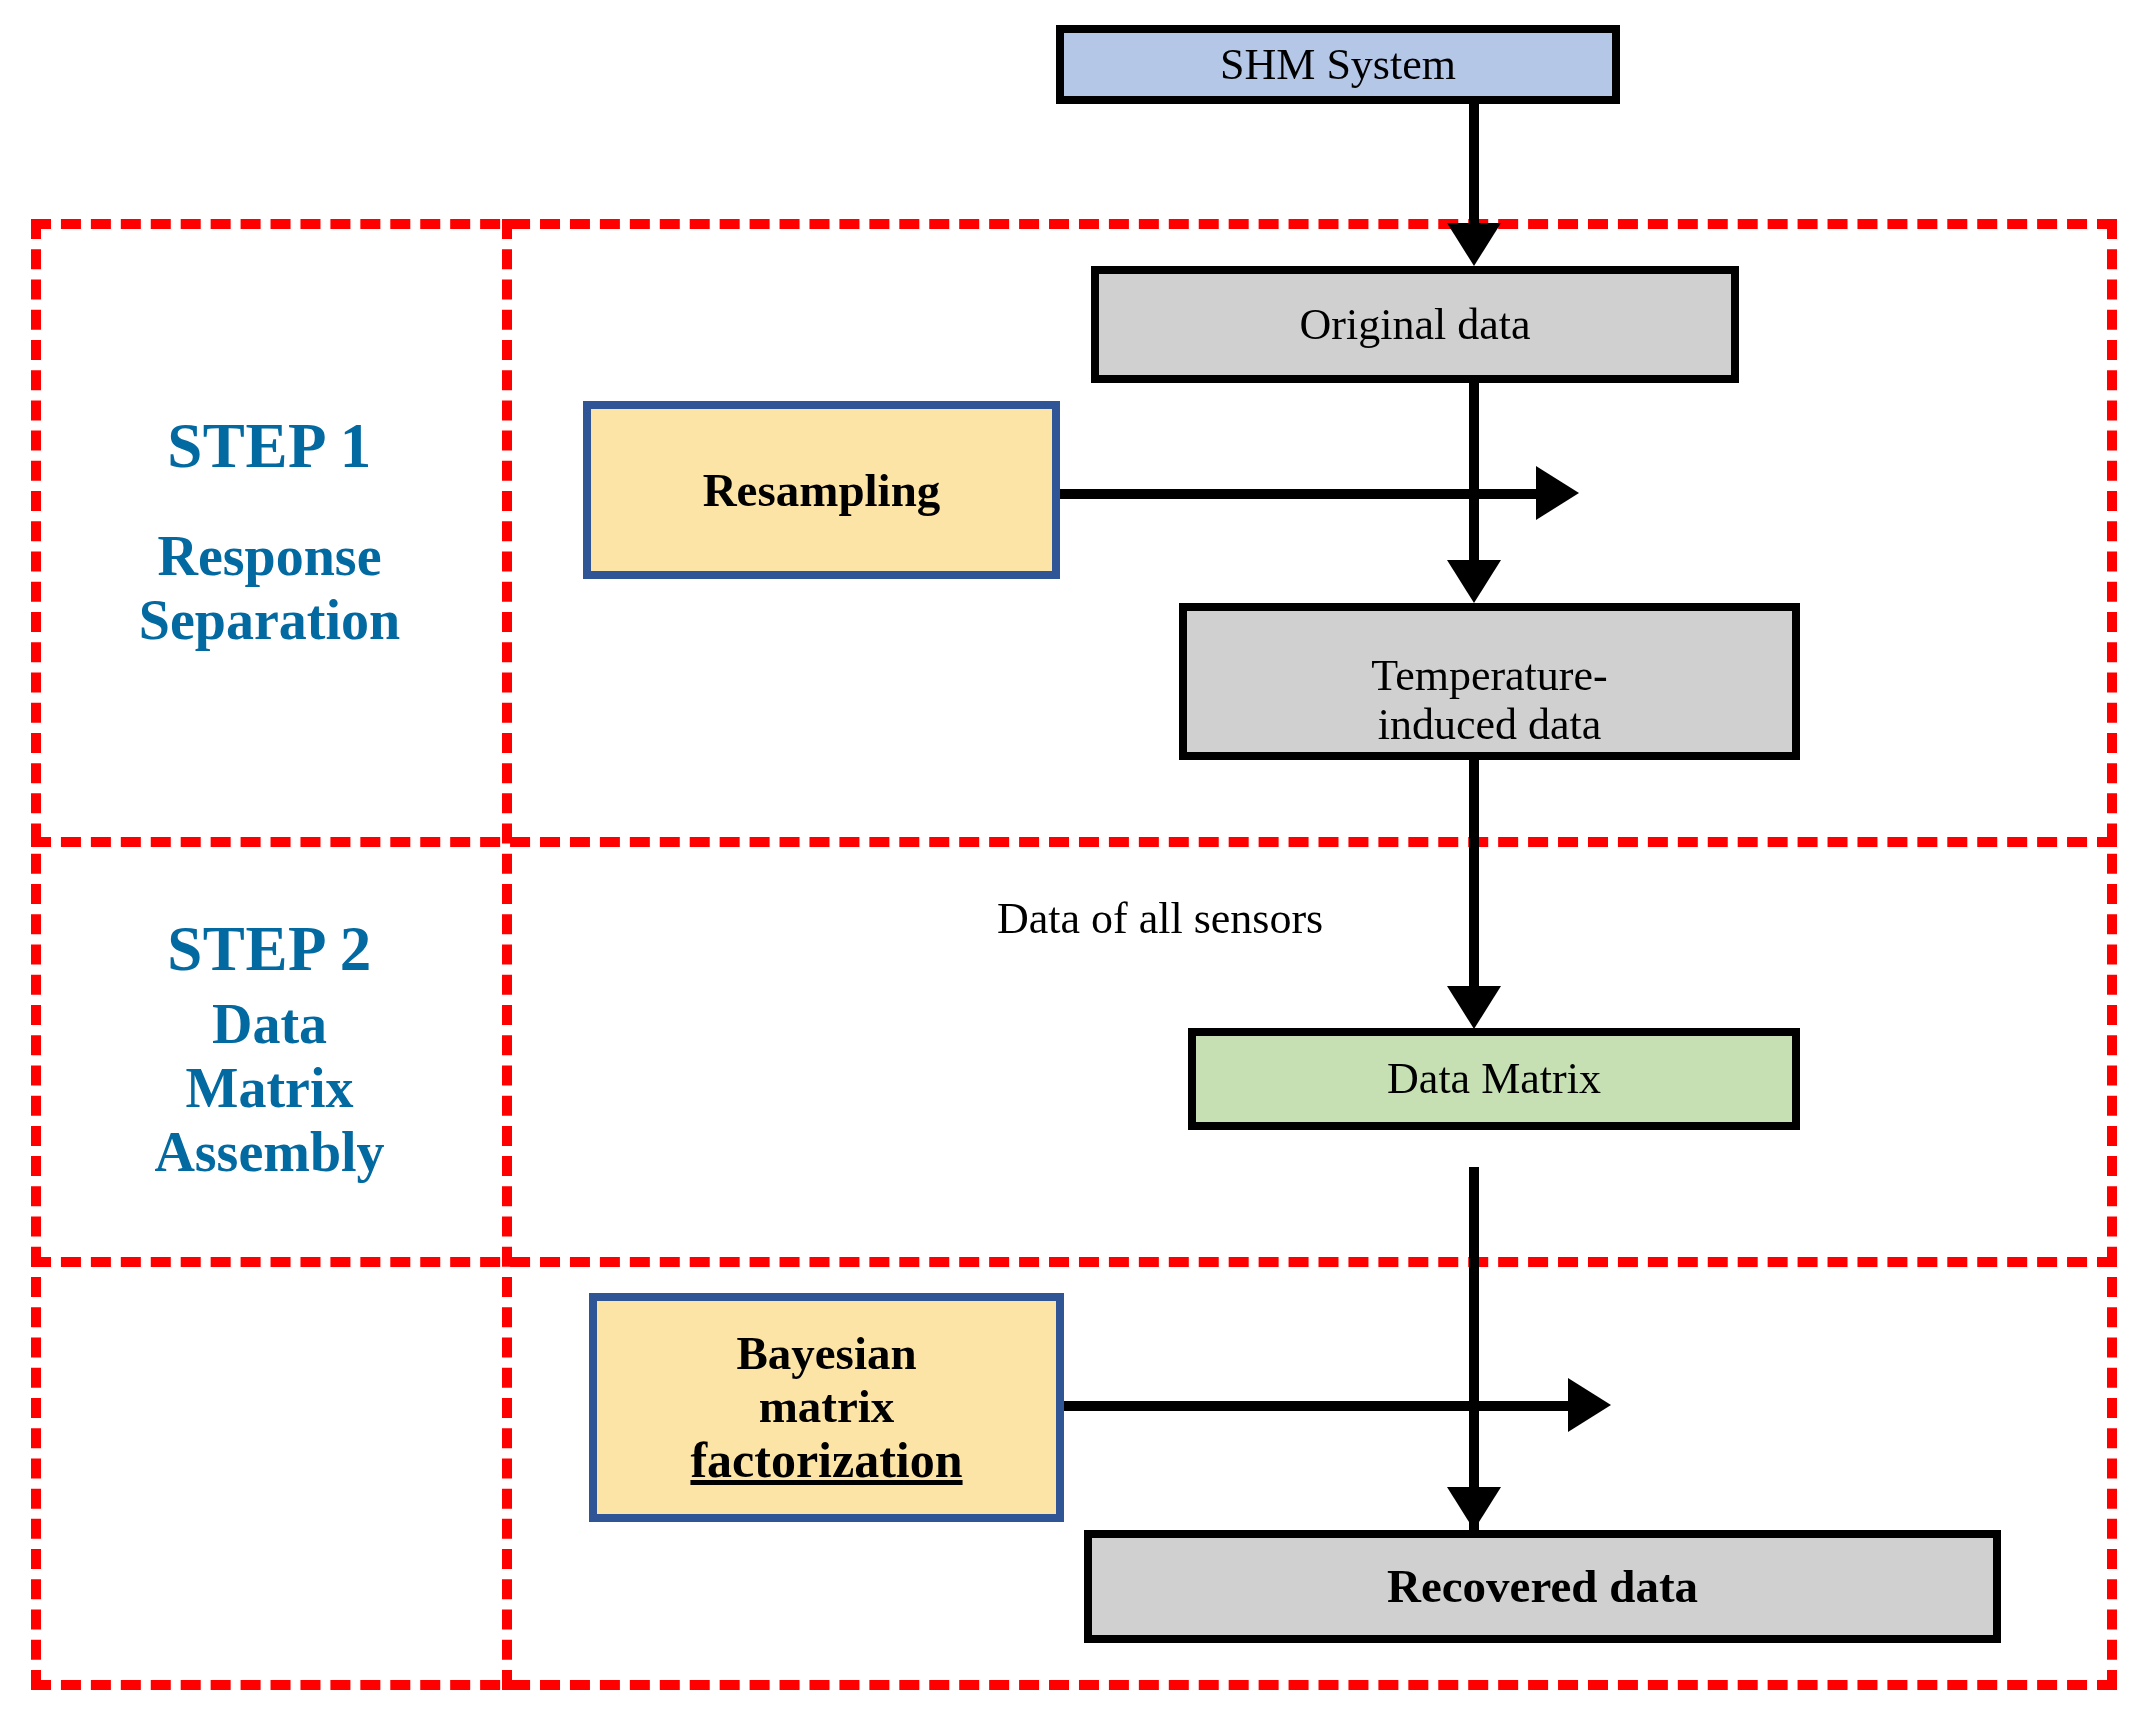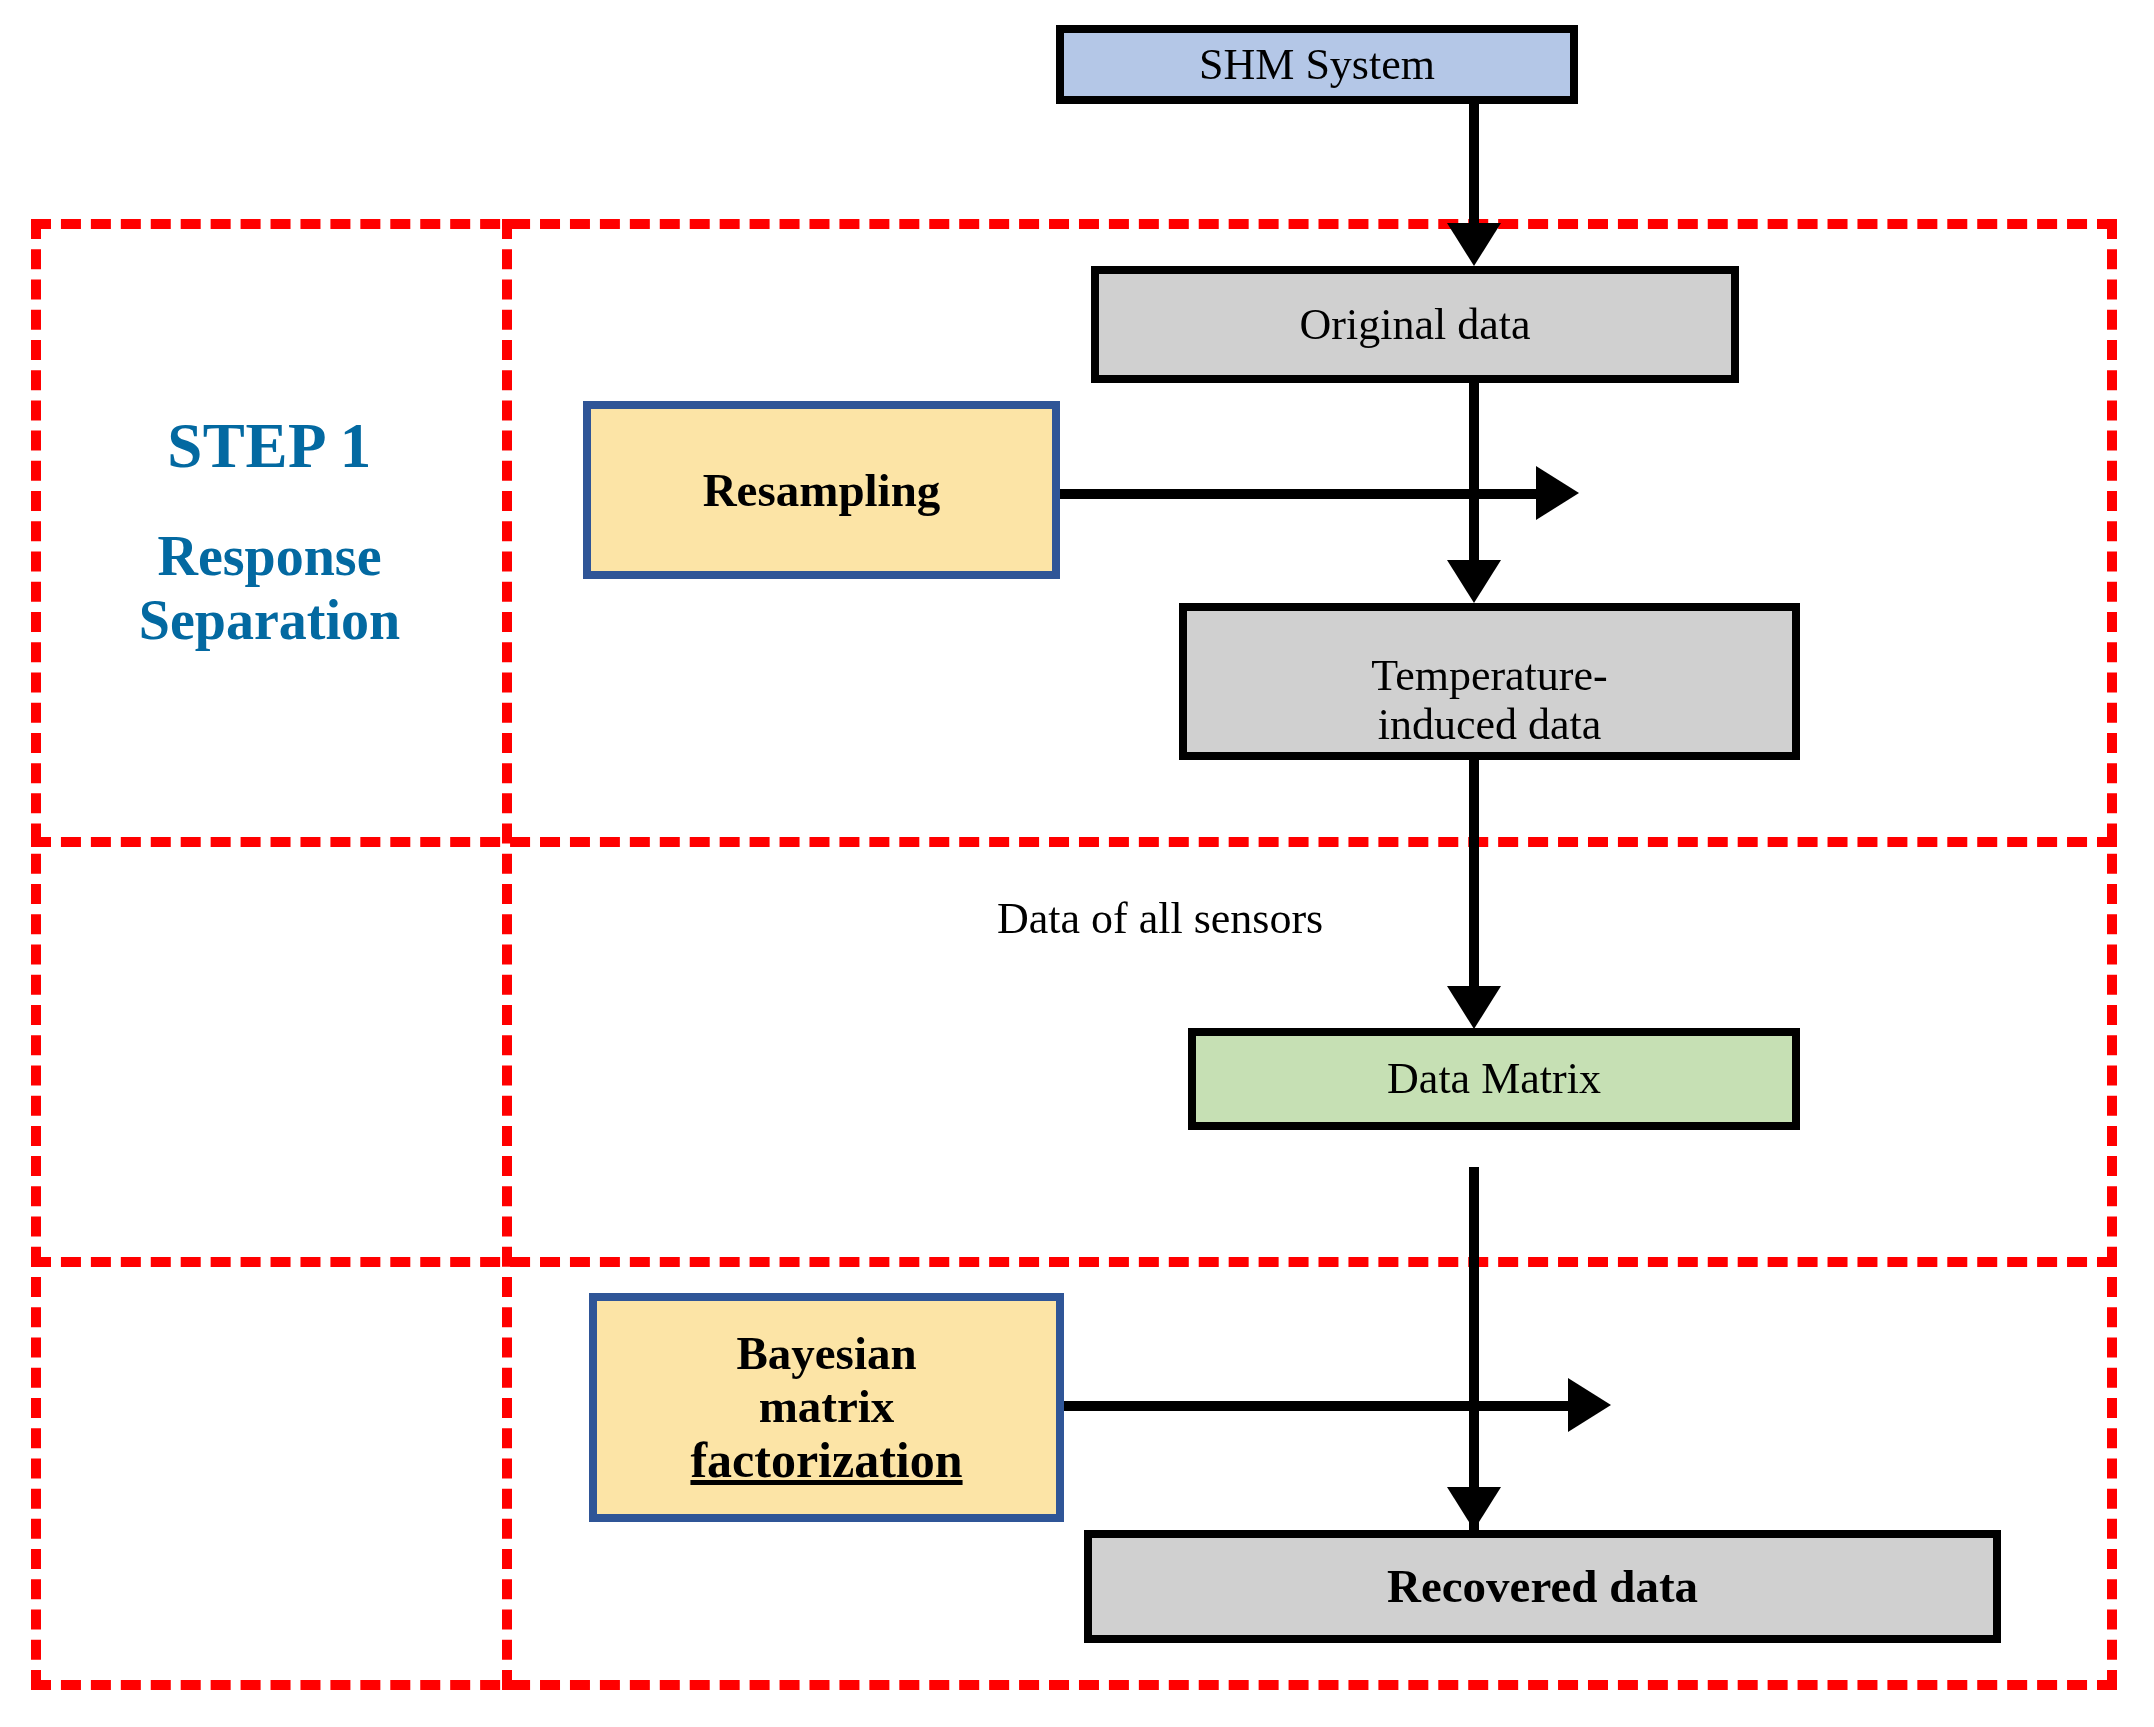--- a/index.html
+++ b/index.html
@@ -84,21 +84,21 @@
     position: absolute;
     color: #000000;
     white-space: nowrap;
   }
 </style>
 </head>
 <body>
 
 <div id="canvas">
 
-  <div class="abs node node-black fill-blue t-reg" style="left:1056px; top:25px; width:522px; height:79px; font-size:0px;">
+  <div class="abs node node-black fill-blue t-reg" style="left:1056px; top:25px; width:564px; height:79px; font-size:0px;">
     <span style="font-size:44px;">SHM System</span>
   </div>
 
   <div class="abs red-h" style="left:31px; top:219px; width:2086px;"></div>
 
   <div class="abs red-h" style="left:31px; top:1680px; width:2086px;"></div>
 
   <div class="abs red-v" style="left:31px; top:219px; height:1471px;"></div>
 
   <div class="abs red-v" style="left:2107px; top:219px; height:1471px;"></div>
@@ -108,20 +108,26 @@
   <div class="abs red-h" style="left:31px; top:837px; width:2086px;"></div>
 
   <div class="abs red-h" style="left:31px; top:1257px; width:2086px;"></div>
 
   <div class="abs step-label" style="left:41px; top:230px; width:457px; height:601px;">
     <div class="step-title" style="font-size:63px; margin-bottom:41px;">STEP 1</div>
     <div class="step-sub" style="font-size:56px;">Response</div>
     <div class="step-sub" style="font-size:56px;">Separation</div>
   </div>
 
+  <div class="abs step-label" style="left:41px; top:846px; width:457px; height:405px;">
+    <div class="step-title" style="font-size:63px; margin-bottom:5.4px;">STEP 2</div>
+    <div class="step-sub" style="font-size:56px;">Data</div>
+    <div class="step-sub" style="font-size:56px;">Matrix</div>
+    <div class="step-sub" style="font-size:56px;">Assembly</div>
+  </div>
 
 
   <div class="abs vline" style="left:1469px; top:104px; height:126px;"></div>
   <div class="abs arrow-down" style="left:1447px; top:223px;"></div>
 
   <div class="abs vline" style="left:1469px; top:382px; height:187px;"></div>
   <div class="abs arrow-down" style="left:1447px; top:560px;"></div>
 
   <div class="abs hline" style="left:1060px; top:489px; width:486px;"></div>
   <div class="abs arrow-right" style="left:1536px; top:466px;"></div>

